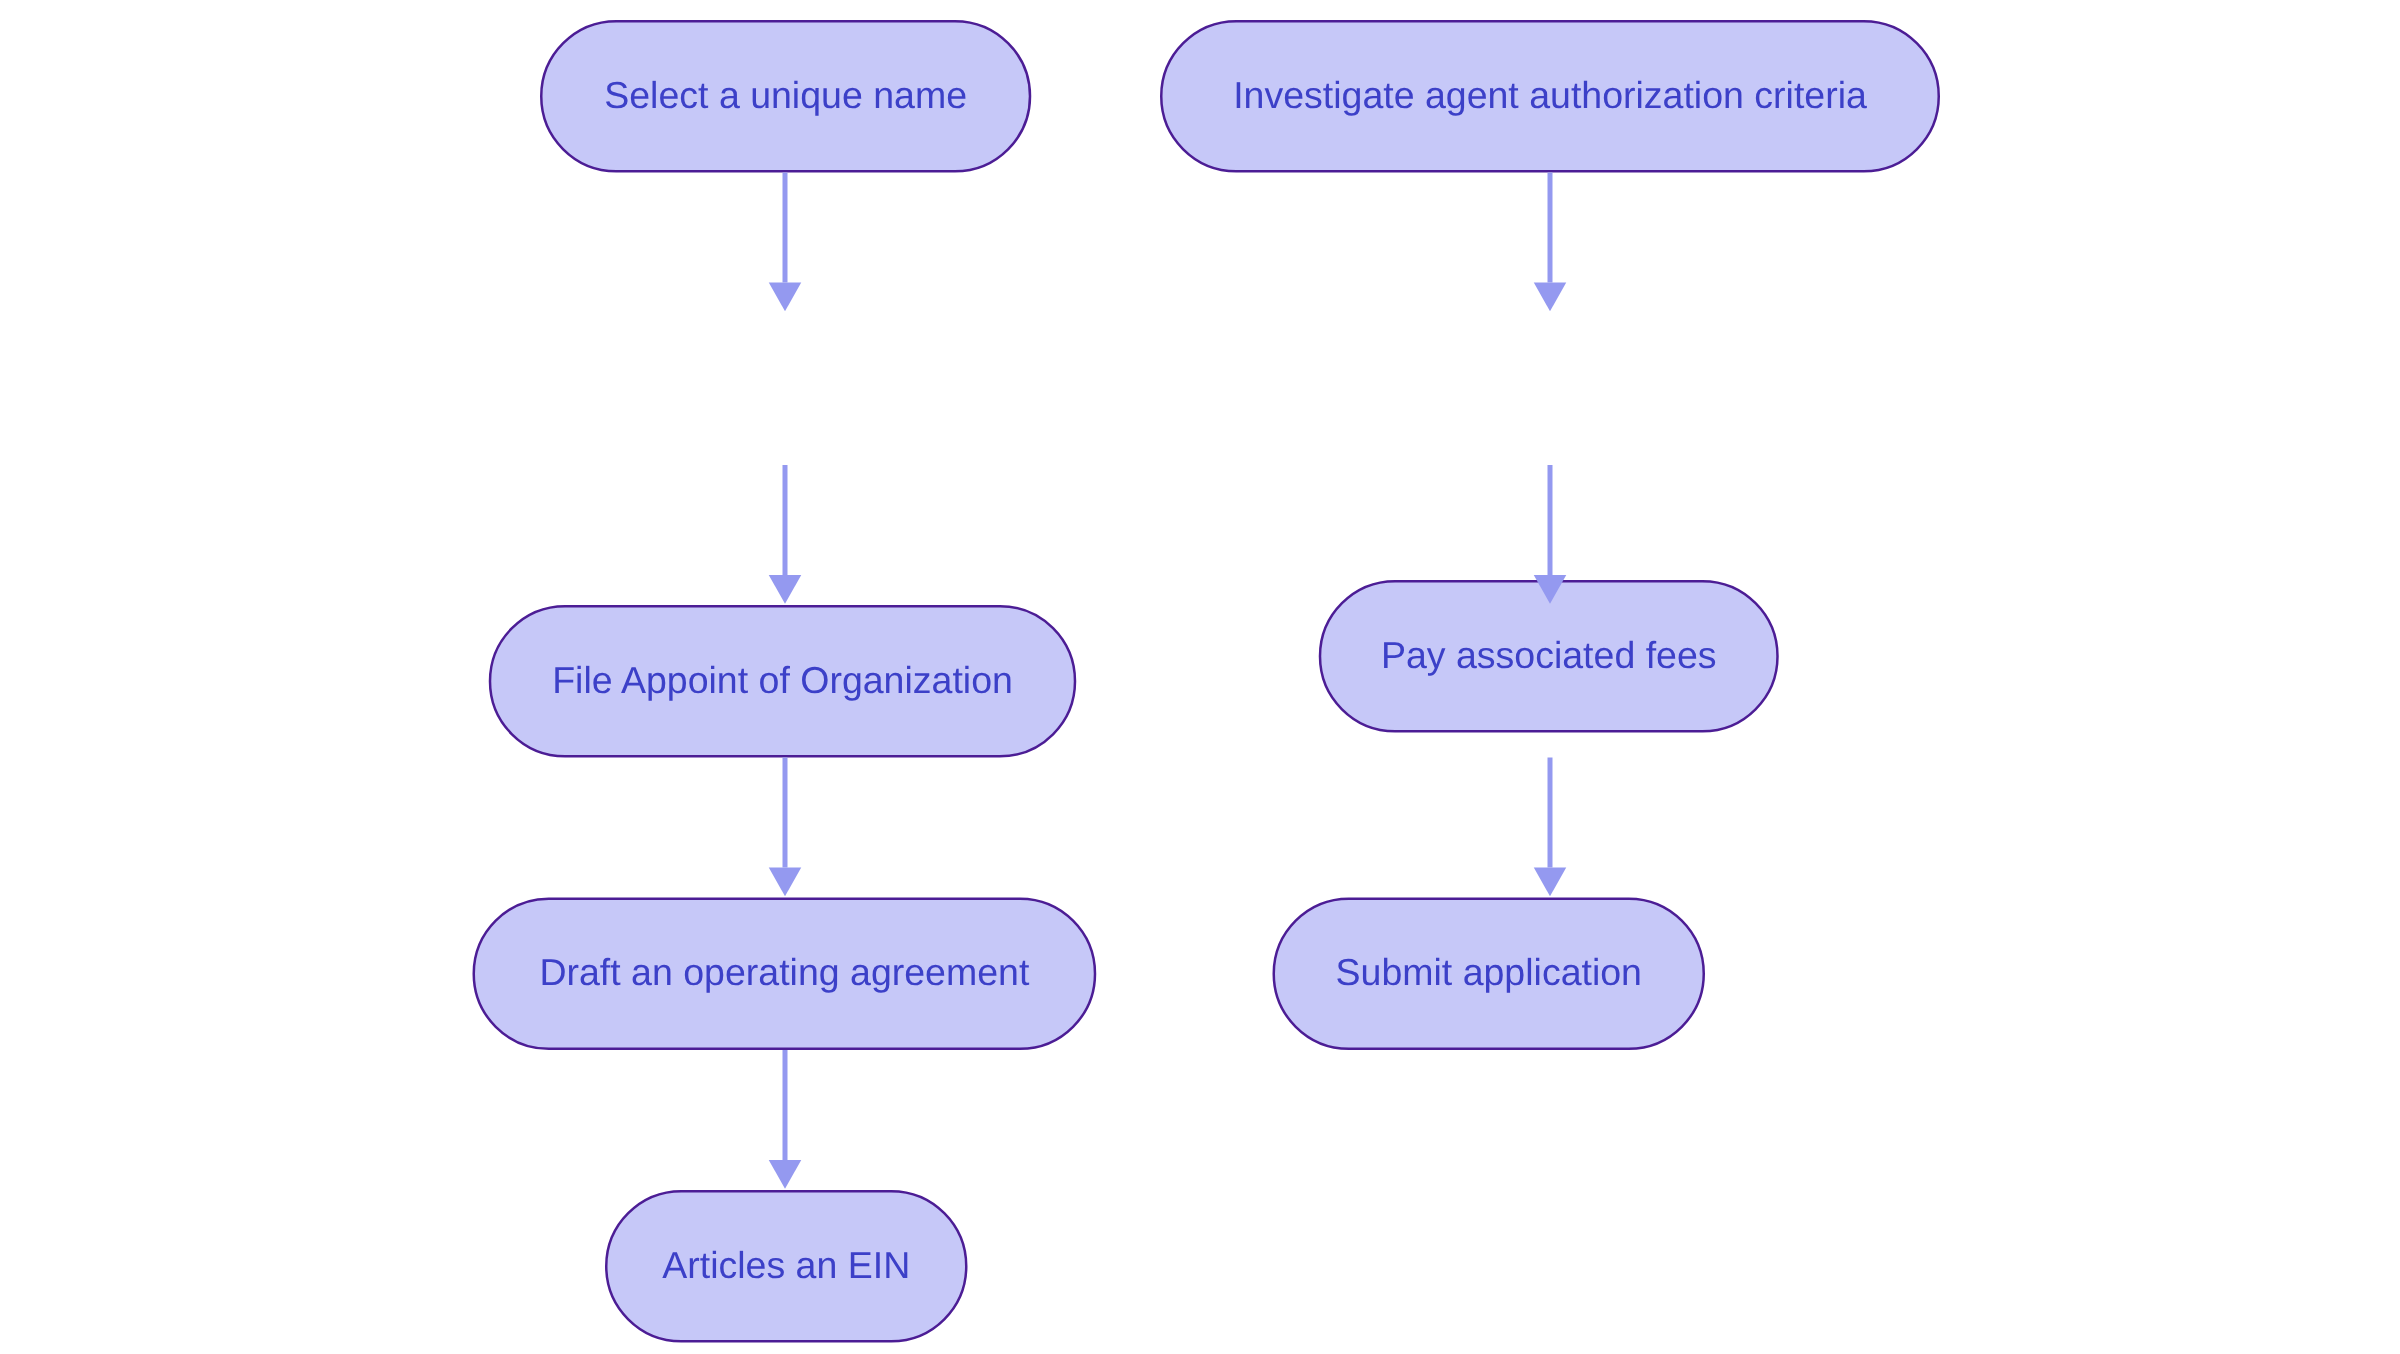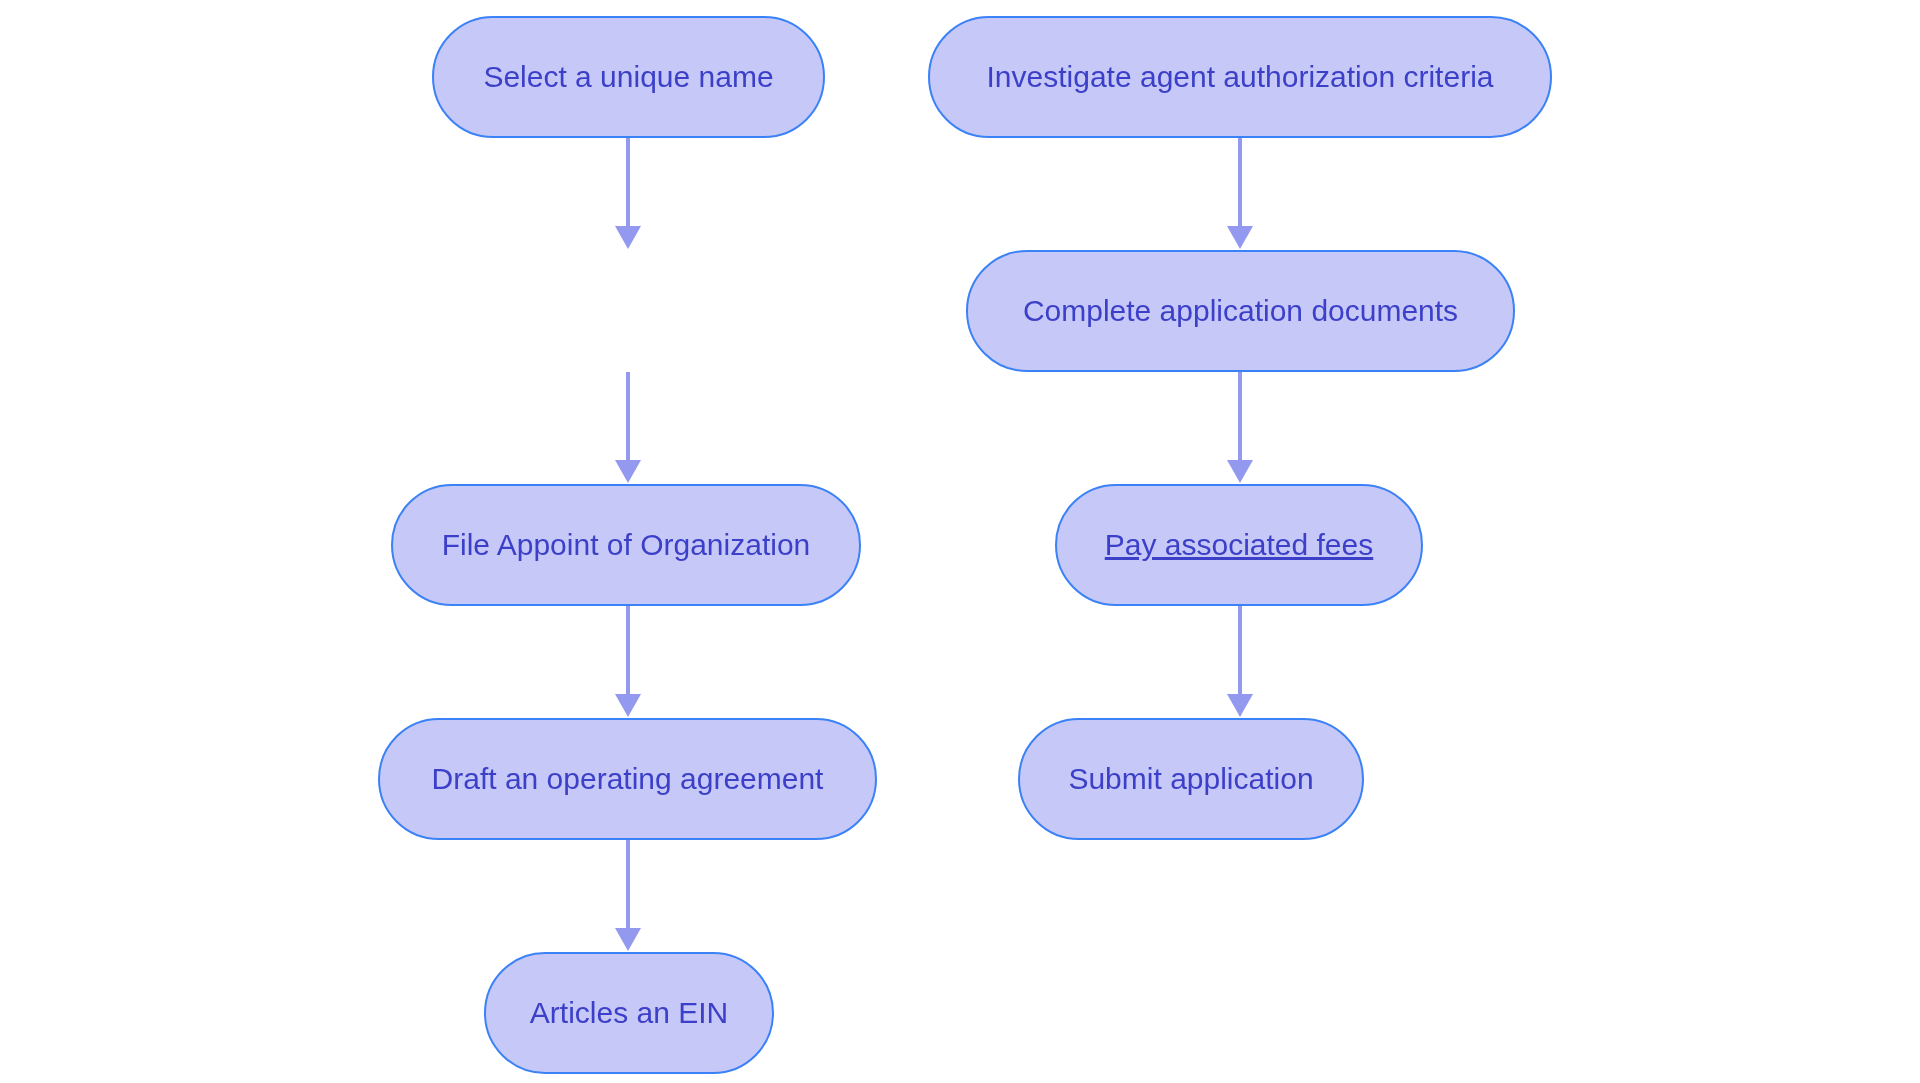--- a/index.html
+++ b/index.html
@@ -13,21 +13,21 @@
     height: 1083px;
     background: #ffffff;
     font-family: "Liberation Sans", sans-serif;
     overflow: hidden;
   }
   .node {
     position: absolute;
     height: 122px;
     box-sizing: border-box;
     background: #c6c8f8;
-    border: 2px solid #3b82f6;
+    border: 2px solid #4c1d95;
     border-radius: 61px;
     color: #3c40c8;
     font-size: 30px;
     display: flex;
     align-items: center;
     justify-content: center;
     text-align: center;
     white-space: nowrap;
   }
   .arrow {
@@ -56,21 +56,21 @@
   #n-l3 { left: 391px;  top: 484px; width: 470px; }
   #n-l4 { left: 378px;  top: 718px; width: 499px; text-align: center; }
   #n-l5 { left: 484px;  top: 952px; width: 290px; }
   #a-l1 { left: 615px;  top: 138px; }
   #a-l2 { left: 615px;  top: 372px; }
   #a-l3 { left: 615px;  top: 606px; }
   #a-l4 { left: 615px;  top: 840px; }
   
   #n-r1 { left: 928px;  top: 16px;  width: 624px; }
   #n-r2 { left: 966px;  top: 250px; width: 549px; }
-  #n-r3 { left: 1055px; top: 484px; width: 368px; text-decoration: underline; }
+  #n-r3 { left: 1055px; top: 464px; width: 368px; }
   #n-r4 { left: 1018px; top: 718px; width: 346px; }
   #a-r1 { left: 1227px; top: 138px; }
   #a-r2 { left: 1227px; top: 372px; }
   #a-r3 { left: 1227px; top: 606px; }
 </style>
 </head>
 <body>
 
 <div class="canvas">
 
@@ -90,21 +90,20 @@
   <div class="arrow" id="a-l3">
     <div class="stem"></div>
     <div class="head"></div>
   </div>
   <div class="arrow" id="a-l4">
     <div class="stem"></div>
     <div class="head"></div>
   </div>
 
   <div class="node" id="n-r1">Investigate agent authorization criteria</div>
-  <div class="node" id="n-r2">Complete application documents</div>
   <div class="node" id="n-r3">Pay associated fees</div>
   <div class="node" id="n-r4">Submit application</div>
 
   <div class="arrow" id="a-r1">
     <div class="stem"></div>
     <div class="head"></div>
   </div>
   <div class="arrow" id="a-r2">
     <div class="stem"></div>
     <div class="head"></div>

